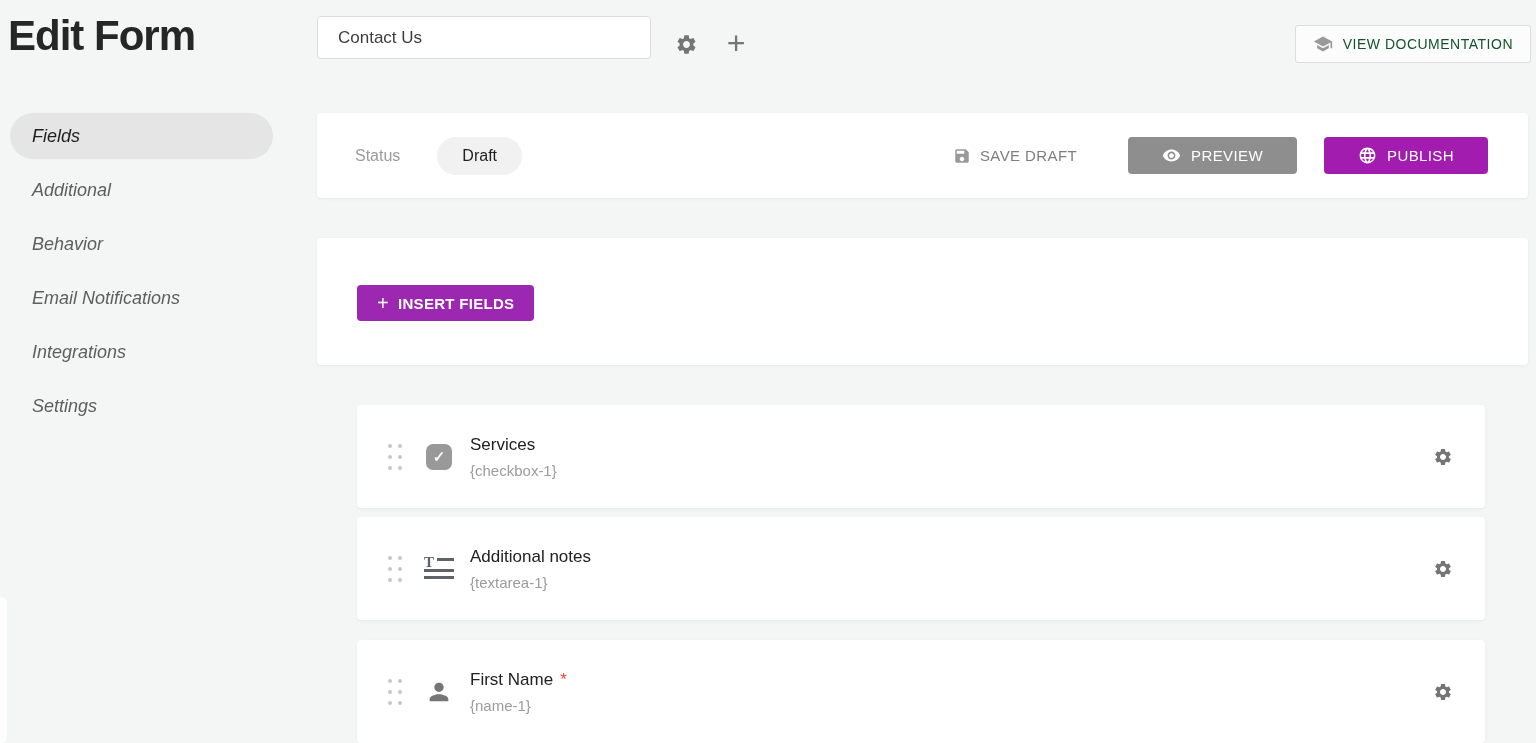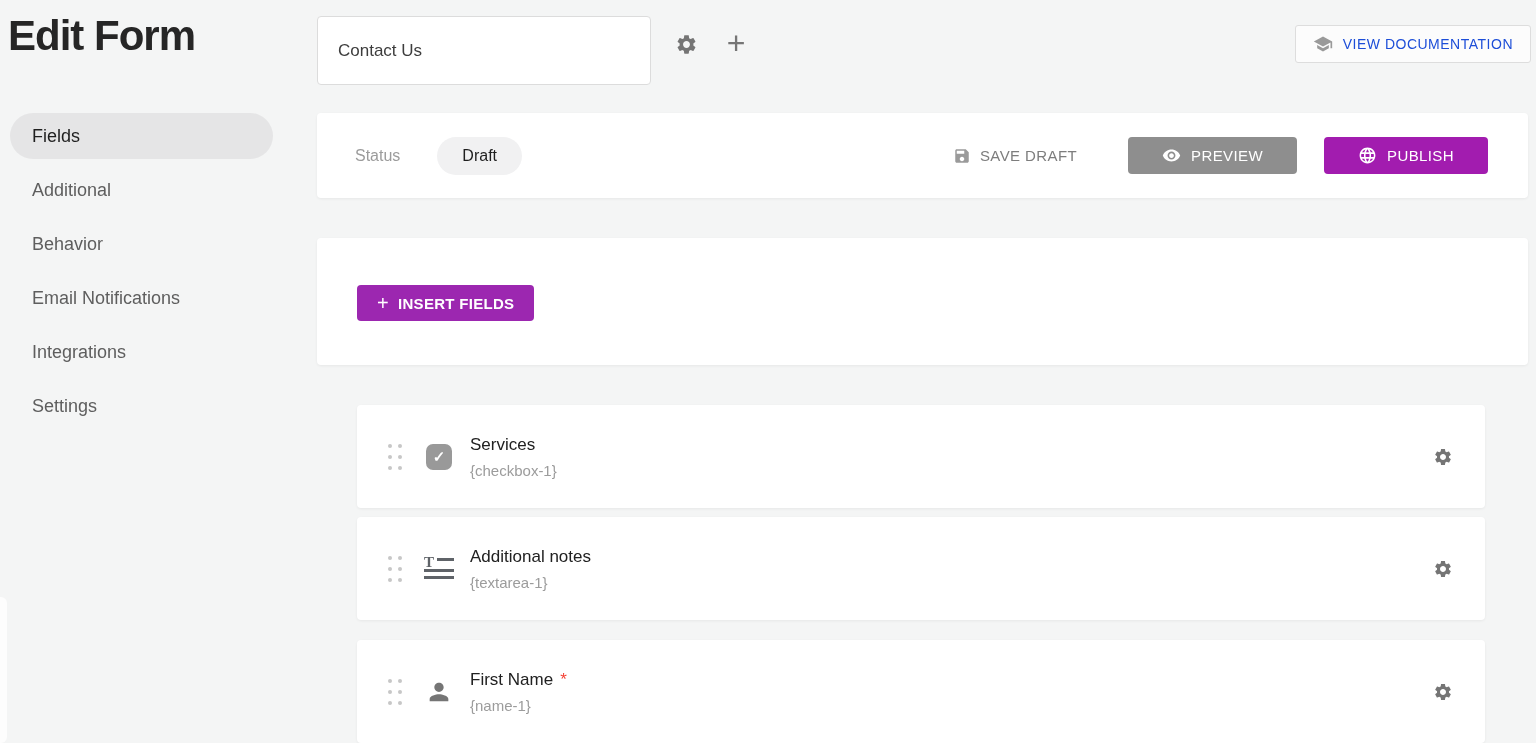--- a/index.html
+++ b/index.html
@@ -12,43 +12,43 @@
     color:#212121;
   }
   #app { position:absolute; inset:0; }
 
   
   .page-title{
     position:absolute; left:8px; top:12px;
     font-size:42px; font-weight:700; color:#262626; letter-spacing:-1px;
   }
   .form-name-input{
-    position:absolute; left:317px; top:16px; width:334px; height:69px;
+    position:absolute; left:317px; top:16px; width:334px; height:43px;
     background:#fff; border:1px solid #dcdcdc; border-radius:4px;
     padding:0 20px; font-family:"Liberation Sans",sans-serif;
     font-size:17px; font-weight:500; color:#3d3d3d; outline:none;
   }
   .icon-btn{
     position:absolute; background:none; border:none; cursor:pointer;
     color:#757575; display:flex; align-items:center; justify-content:center;
   }
   .header-gear{ left:671px; top:29px; width:30px; height:30px; }
   .header-plus{ left:718px; top:24px; width:36px; height:38px;
     font-size:32px; font-weight:400; color:#757575; line-height:1; }
   .view-doc-btn{
     position:absolute; right:5px; top:25px; height:38px;
     display:flex; align-items:center; gap:10px; padding:0 17px;
     background:#fcfcfc; border:1px solid #dddddd; border-radius:3px;
-    color:#1d4ed8; font-size:14px; font-weight:500; letter-spacing:.5px;
+    color:#14532d; font-size:14px; font-weight:500; letter-spacing:.5px;
     font-family:"Liberation Sans",sans-serif; cursor:pointer;
   }
   .view-doc-btn svg{ flex:none; }
 
   
-  .sidebar{ position:absolute; left:10px; top:113px; width:263px; }
+  .sidebar{ position:absolute; left:10px; top:113px; width:263px;font-style:italic; }
   .sidebar-item{
     height:46px; margin-bottom:8px; display:flex; align-items:center;
     padding:0 22px; border-radius:23px;
     font-size:18px; color:#5e5e5e; cursor:pointer;
   }
   .sidebar-item.active{ background:#e5e5e6; color:#1f1f1f; }
 
   
   .card{
     position:absolute; background:#fff; border-radius:4px;

